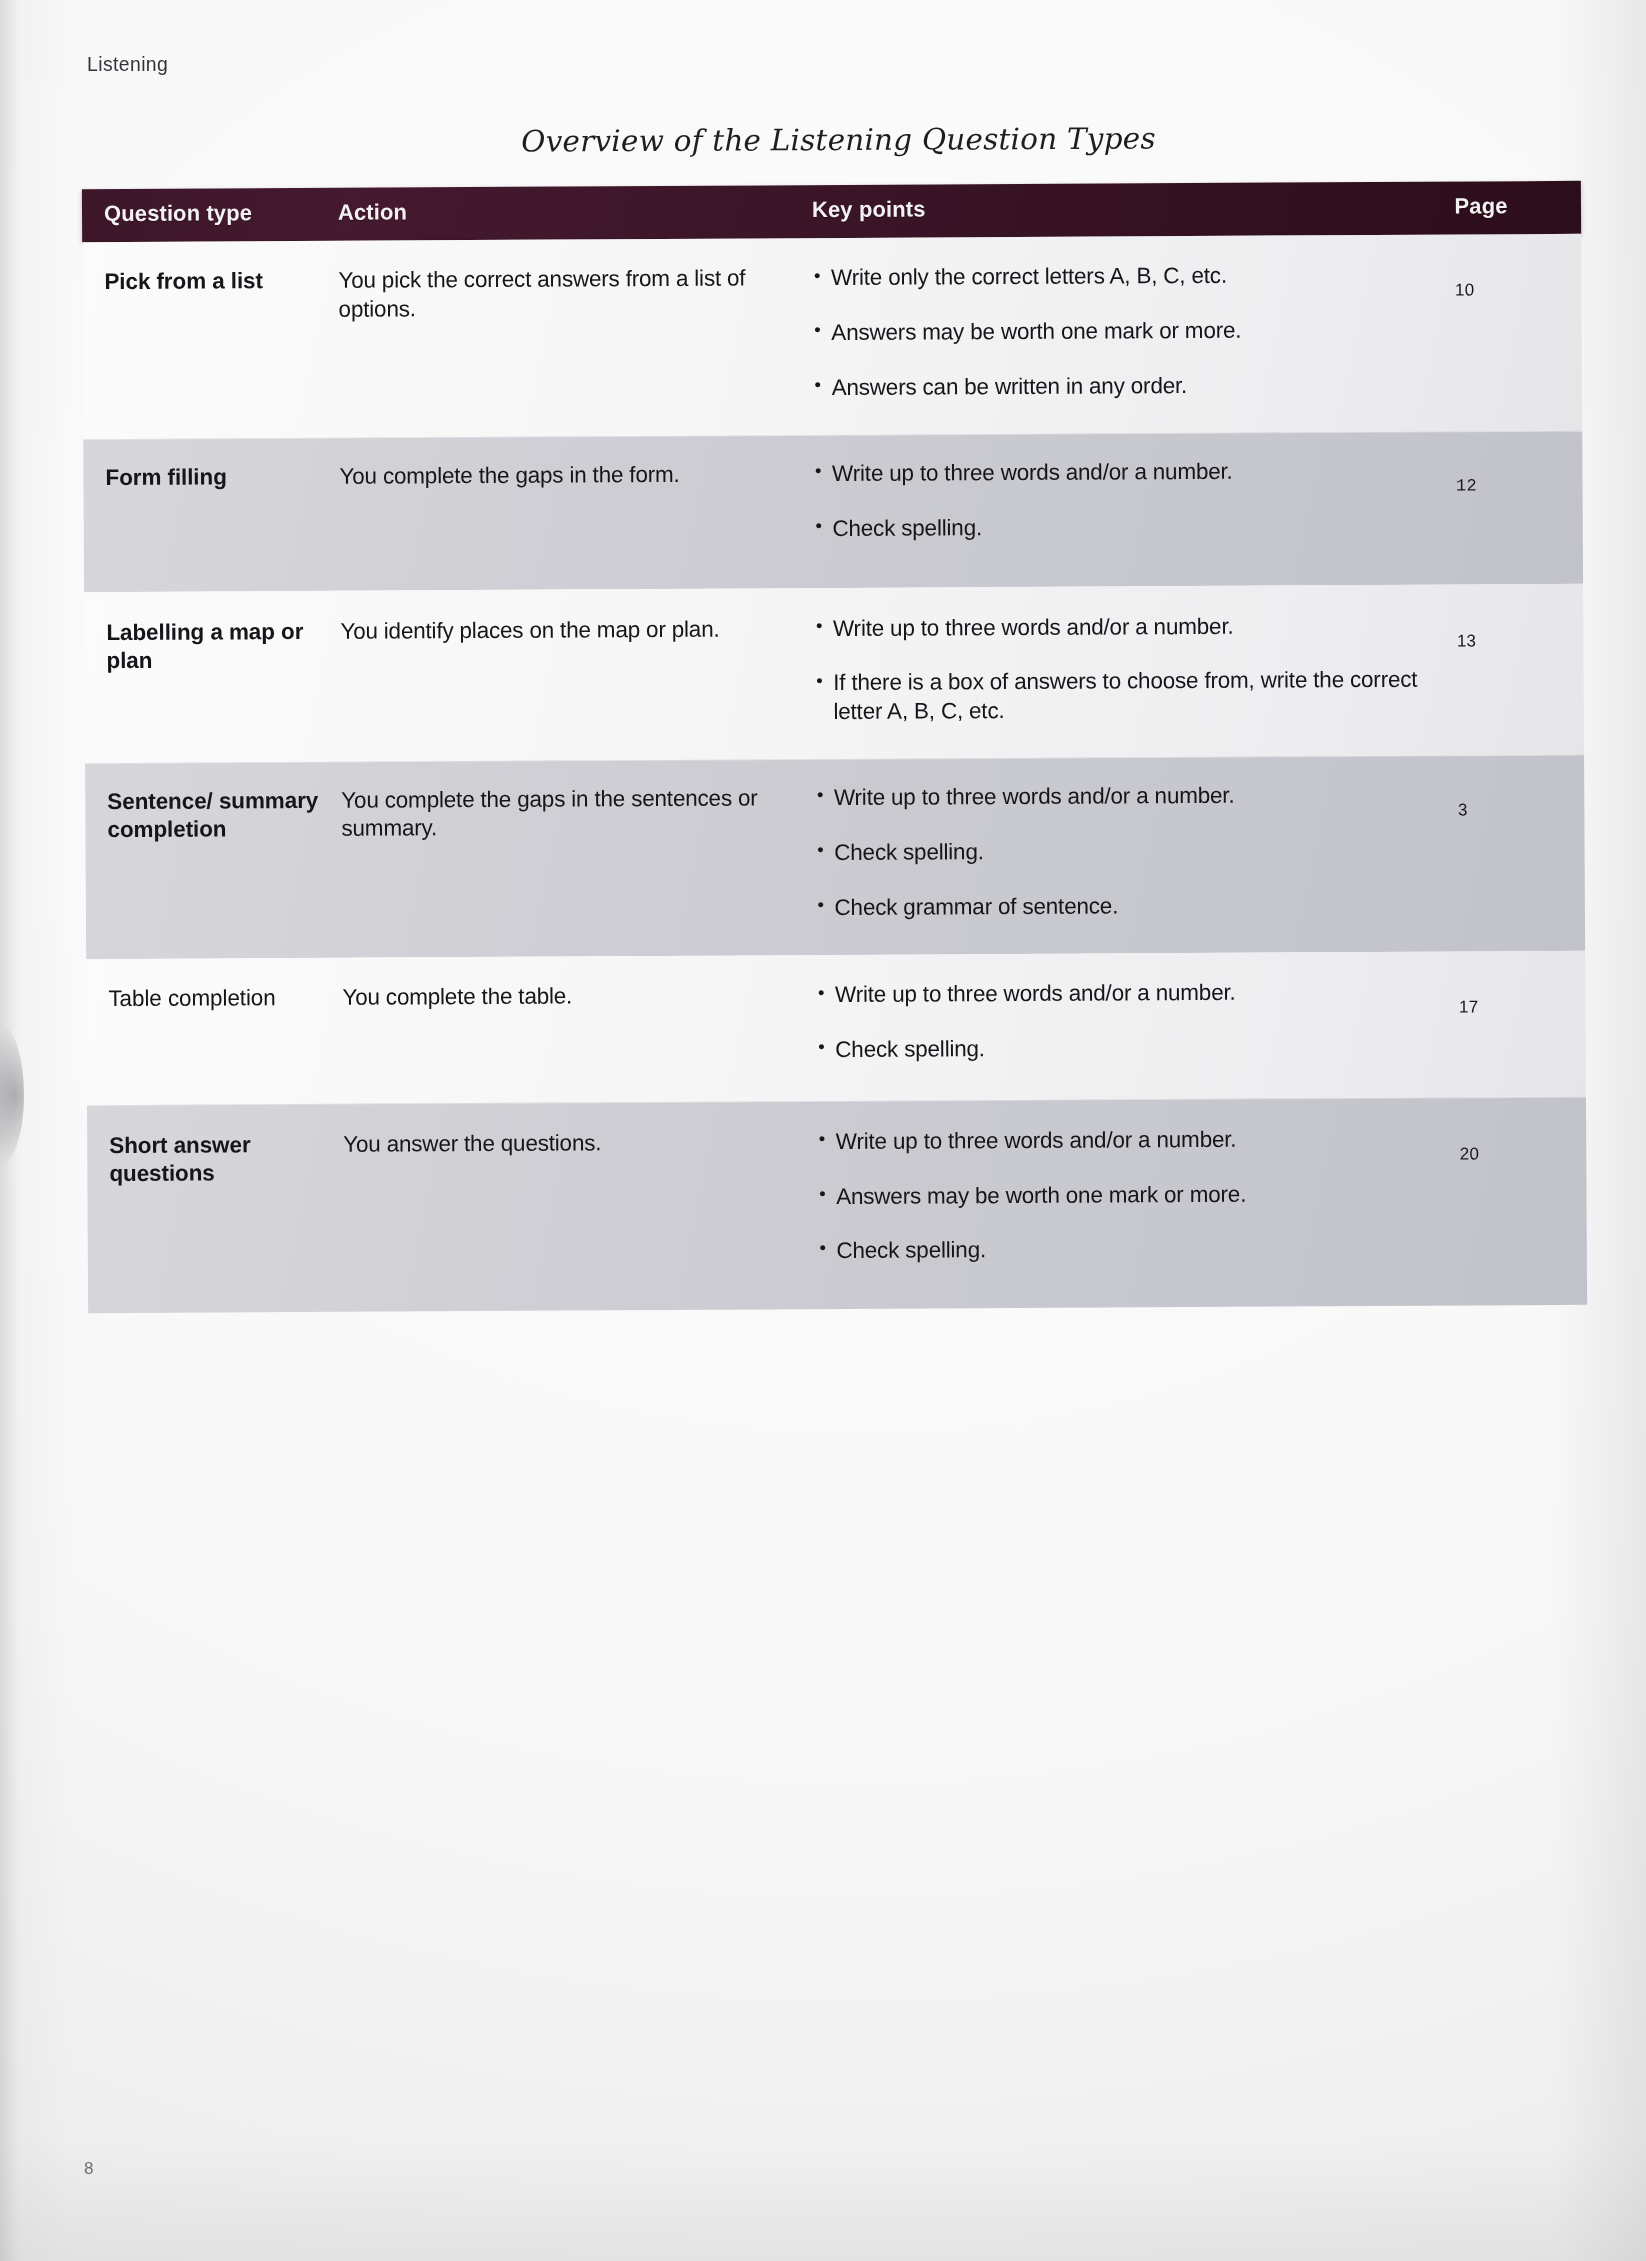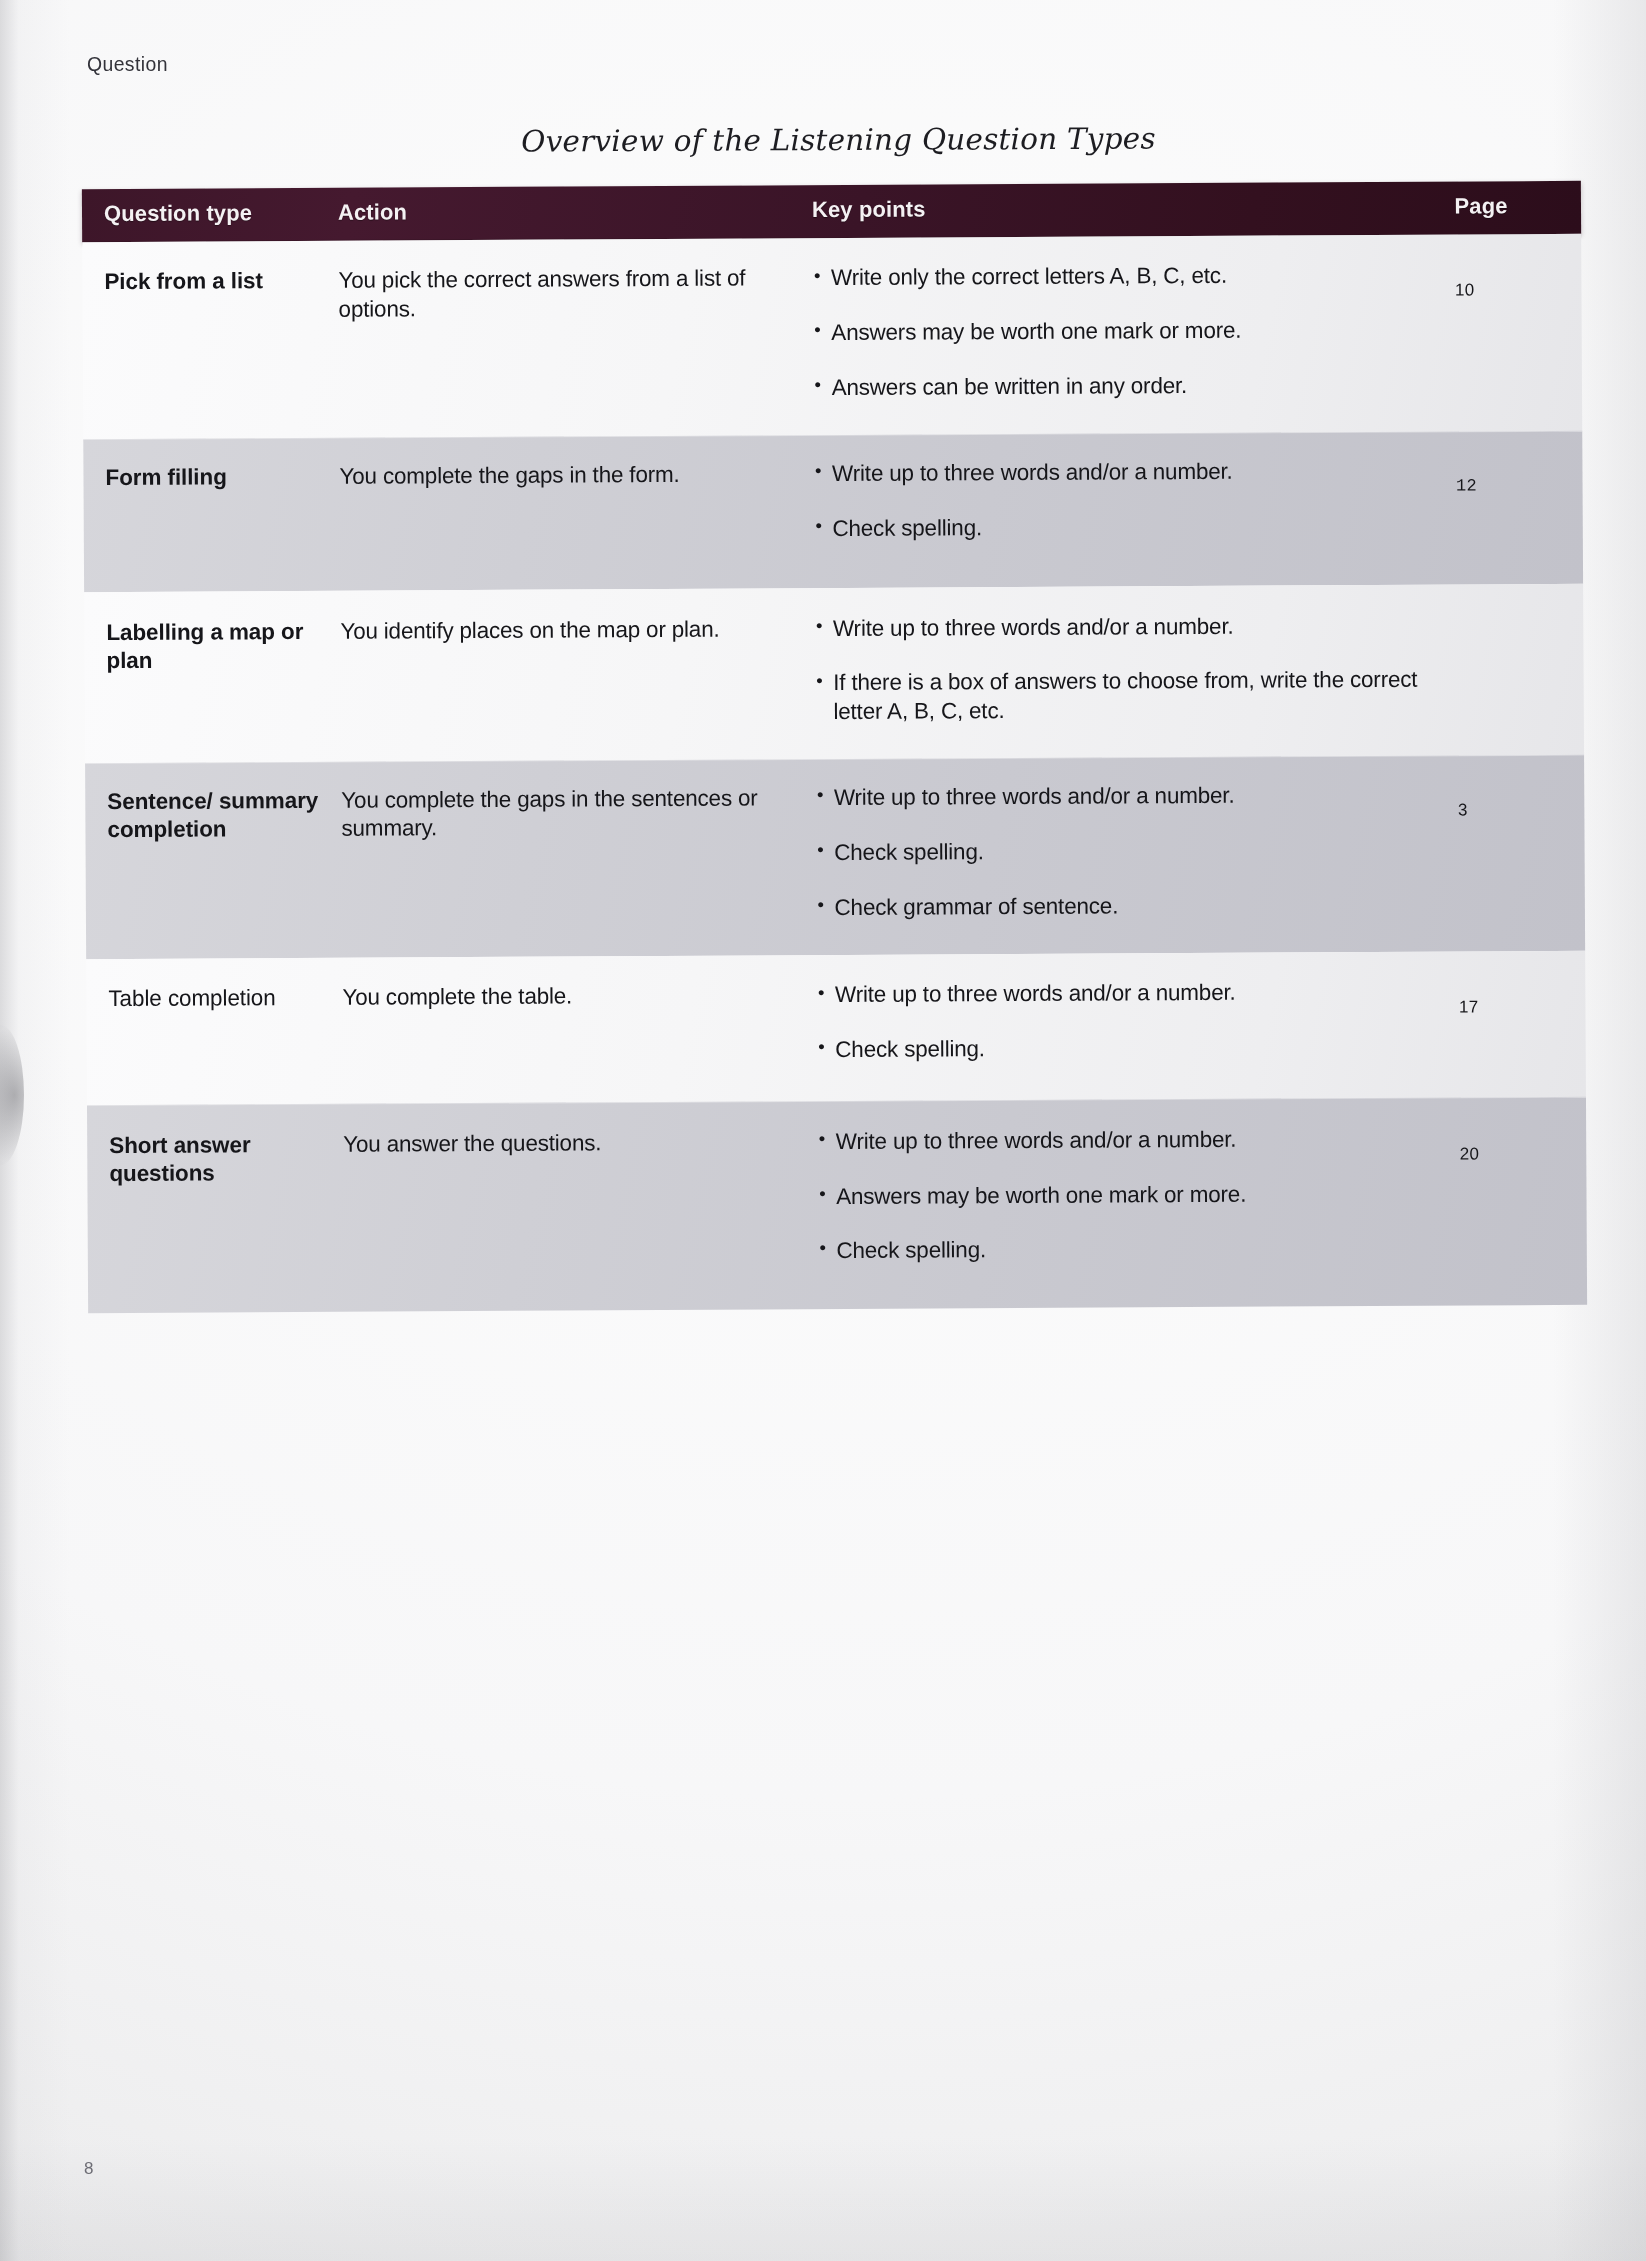--- a/index.html
+++ b/index.html
@@ -202,21 +202,21 @@
 
 <div id="page">
 
   <div class="gutter-notch"></div>
 
   <div class="showthrough" style="left:109px; top:1584px;">                                        
 </div>
   <div class="showthrough" style="left:93px; top:1677px;">                                                
 </div>
 
-  <div class="running-head">Question</div>
+  <div class="running-head">Listening</div>
 
   <div class="page-title">Overview of the Listening Question Types</div>
 
   <div class="table-wrap">
 
     <div class="row t-header">
       <div class="cell c-type">
         <span class="hd">Question type</span>
       </div>
       <div class="cell c-action">
@@ -272,20 +272,23 @@
           </div>
           <div class="cell c-action" style="padding-top: 26.4px; padding-bottom: 33px;">
             <div class="action-text">You identify places on the map or plan.</div>
           </div>
           <div class="cell c-key" style="padding-top: 26.4px; padding-bottom: 33px;">
             <ul class="keylist">
               <li>Write up to three words and/or a number.</li>
               <li>If there is a box of answers to choose from, write the correct letter A, B, C, etc.</li>
             </ul>
           </div>
+          <div class="cell c-page" style="padding-top: 26.4px; padding-bottom: 33px;">
+            <div class="page-num">13</div>
+          </div>
         </div>
         <div class="row row-gray">
           <div class="cell c-type" style="padding-top: 25px; padding-bottom: 33px;">
             <div class="type-text">Sentence/ summary completion</div>
           </div>
           <div class="cell c-action" style="padding-top: 25px; padding-bottom: 33px;">
             <div class="action-text">You complete the gaps in the sentences or summary.</div>
           </div>
           <div class="cell c-key" style="padding-top: 25px; padding-bottom: 33px;">
             <ul class="keylist">

